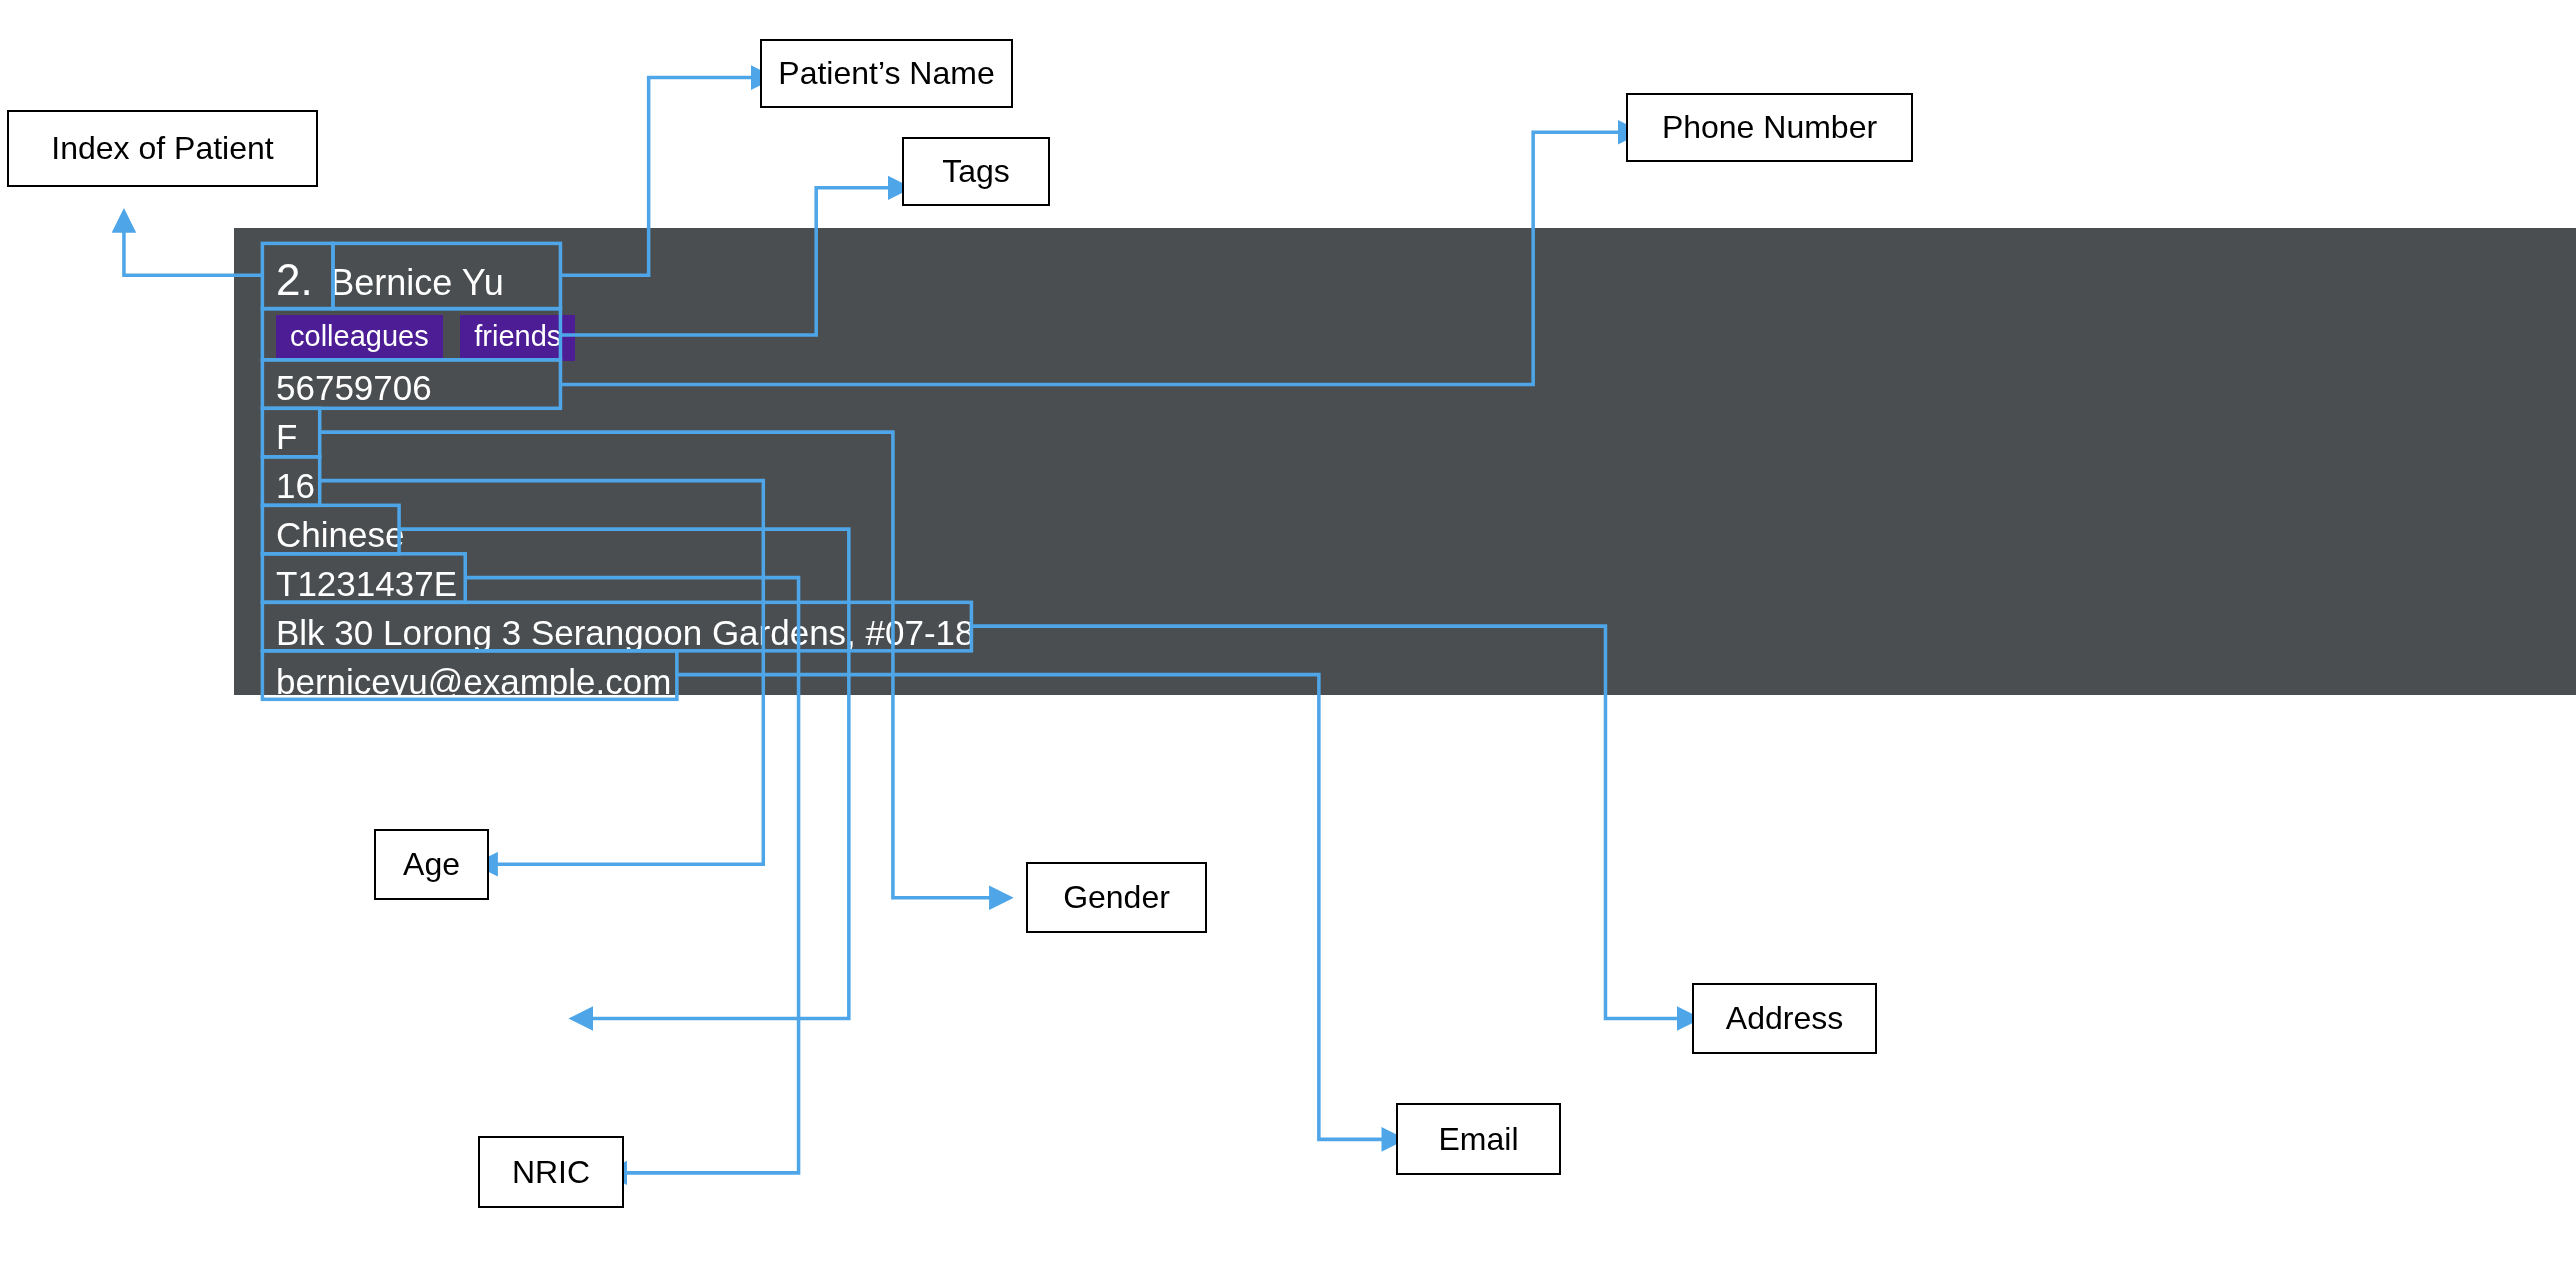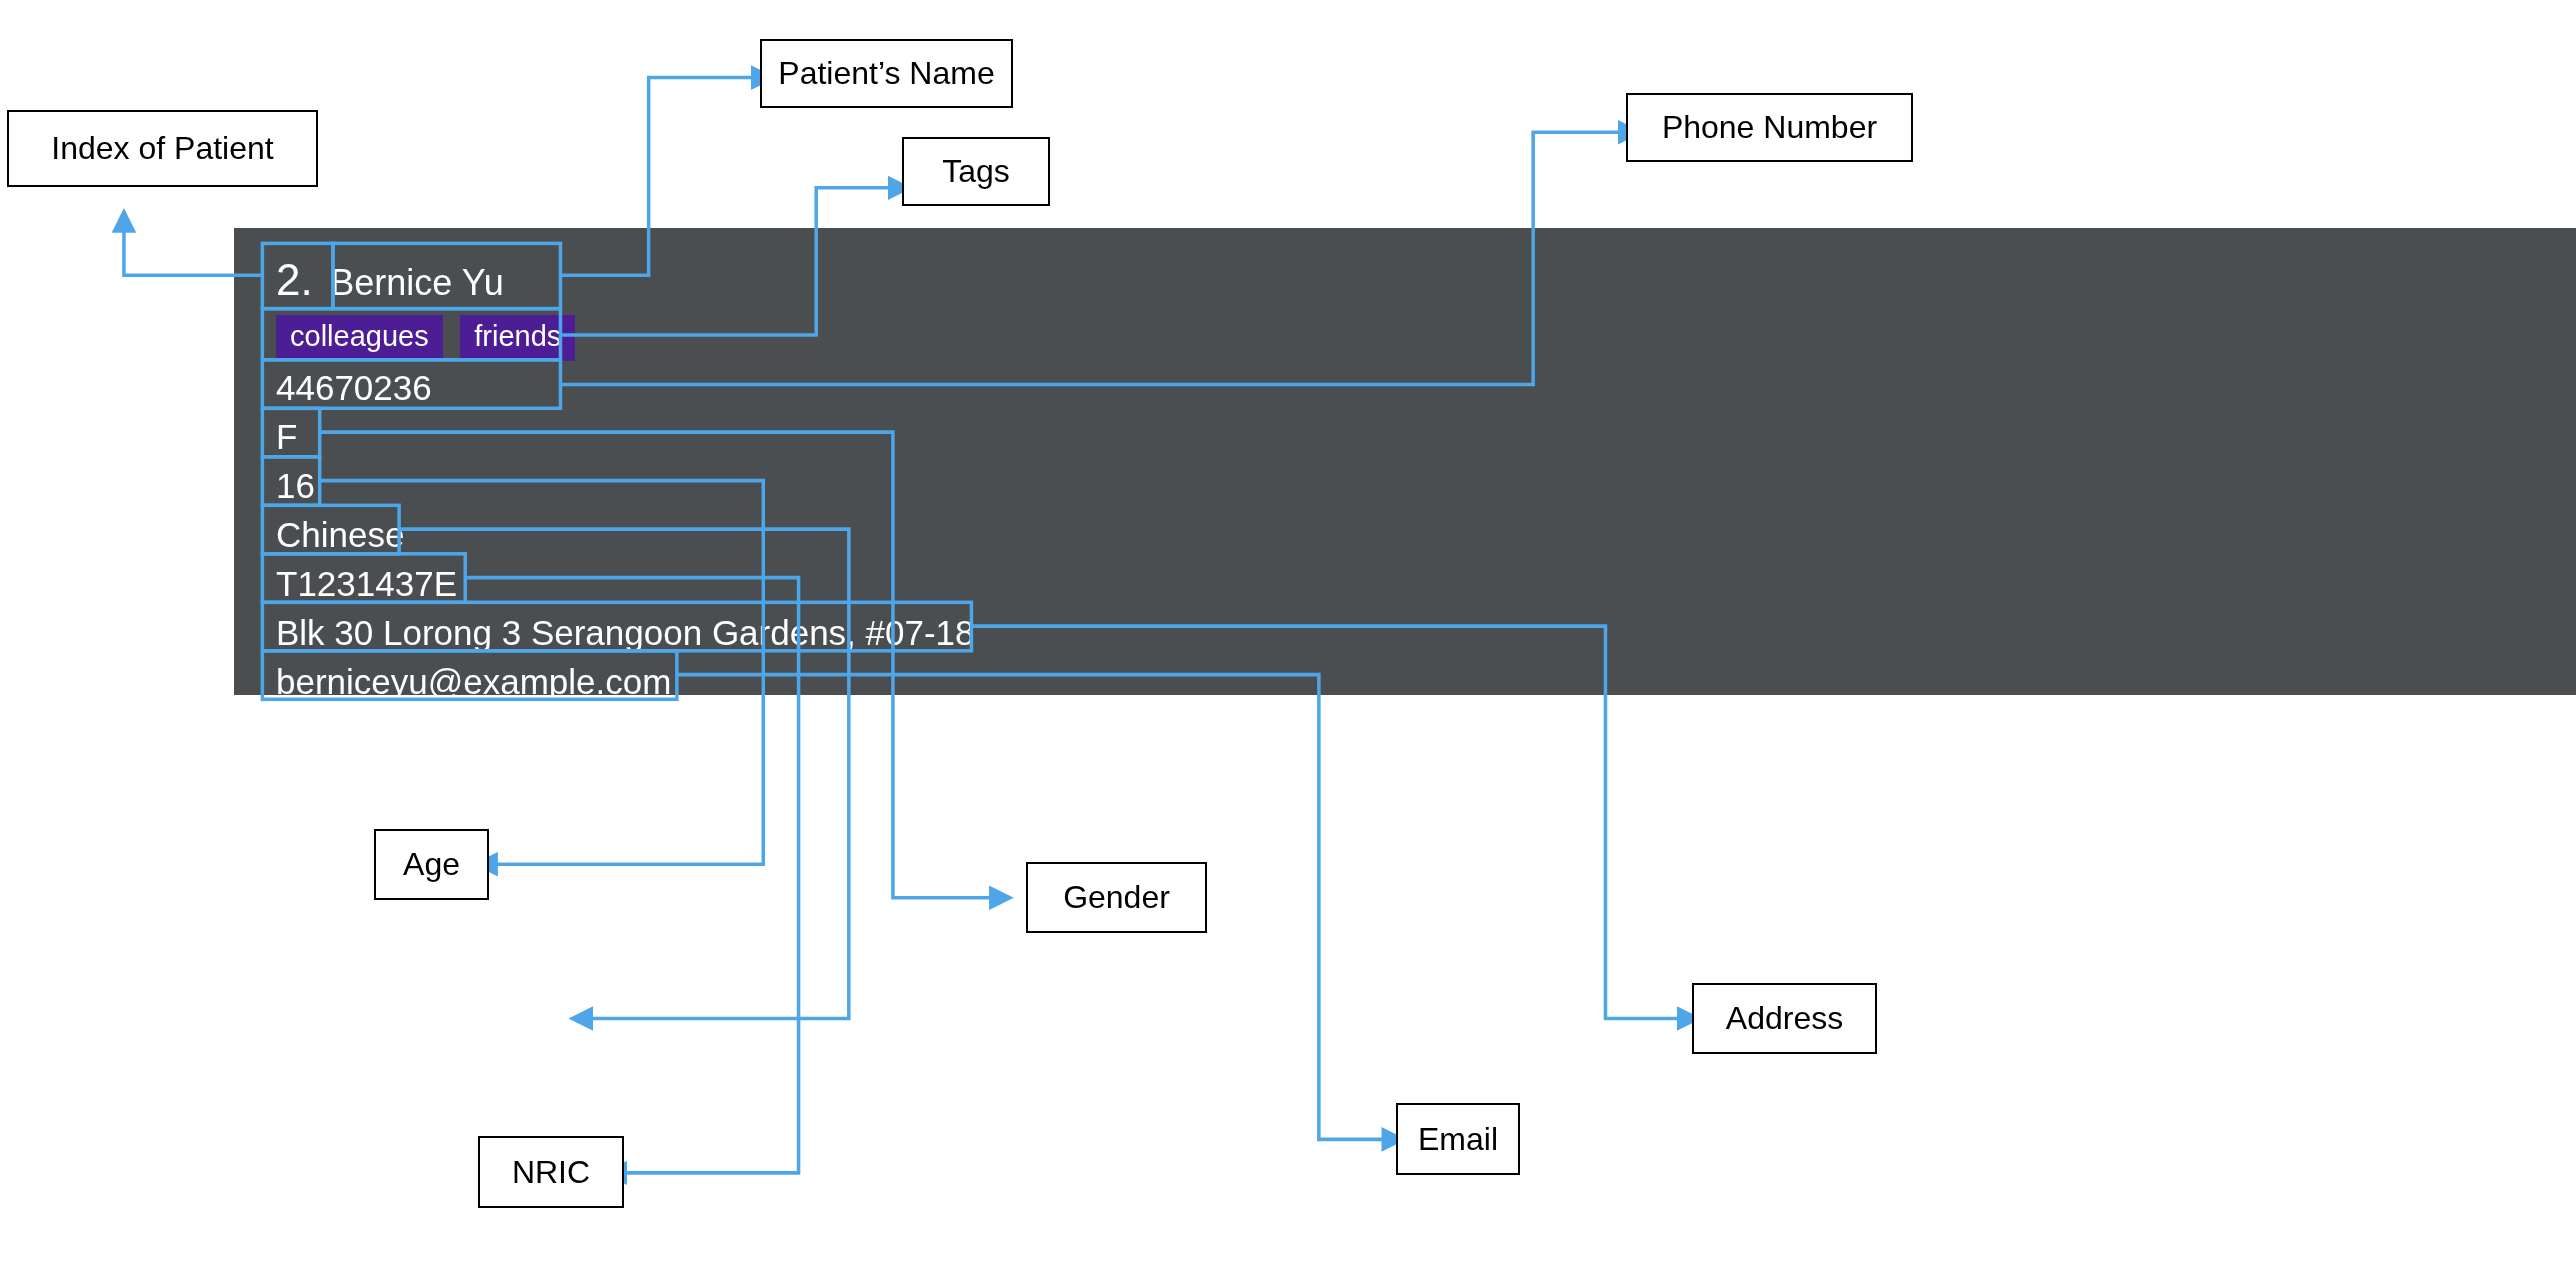--- a/index.html
+++ b/index.html
@@ -109,21 +109,21 @@
       <div class="name-row">
         <span class="idx">2.</span>
         <span class="pname">Bernice Yu</span>
       </div>
 
       <div class="tag-row">
         <span class="tag">colleagues</span>
         <span class="tag">friends</span>
       </div>
 
-      <div class="field">44670236</div>
+      <div class="field">56759706</div>
       <div class="field">F</div>
       <div class="field">16</div>
       <div class="field">Chinese</div>
       <div class="field">T1231437E</div>
       <div class="field">Blk 30 Lorong 3 Serangoon Gardens, #07-18</div>
       <div class="field">berniceyu@example.com</div>
     </div>
   </div>
 
   <svg id="annot-layer" viewBox="0 0 2920 1456">
@@ -184,16 +184,16 @@
 
   <div class="callout" style="left:374px; top:829px;  width:115px; height:71px;">Age</div>
 
   <div class="callout" style="left:1026px;top:862px;  width:181px; height:71px;">Gender</div>
 
 
   <div class="callout" style="left:1692px;top:983px; width:185px; height:71px;">Address</div>
 
   <div class="callout" style="left:478px; top:1136px; width:146px; height:72px;">NRIC</div>
 
-  <div class="callout" style="left:1396px;top:1103px; width:124px; height:72px;">Email</div>
+  <div class="callout" style="left:1396px;top:1103px; width:165px; height:72px;">Email</div>
 
 </div>
 
 
 </body></html>

